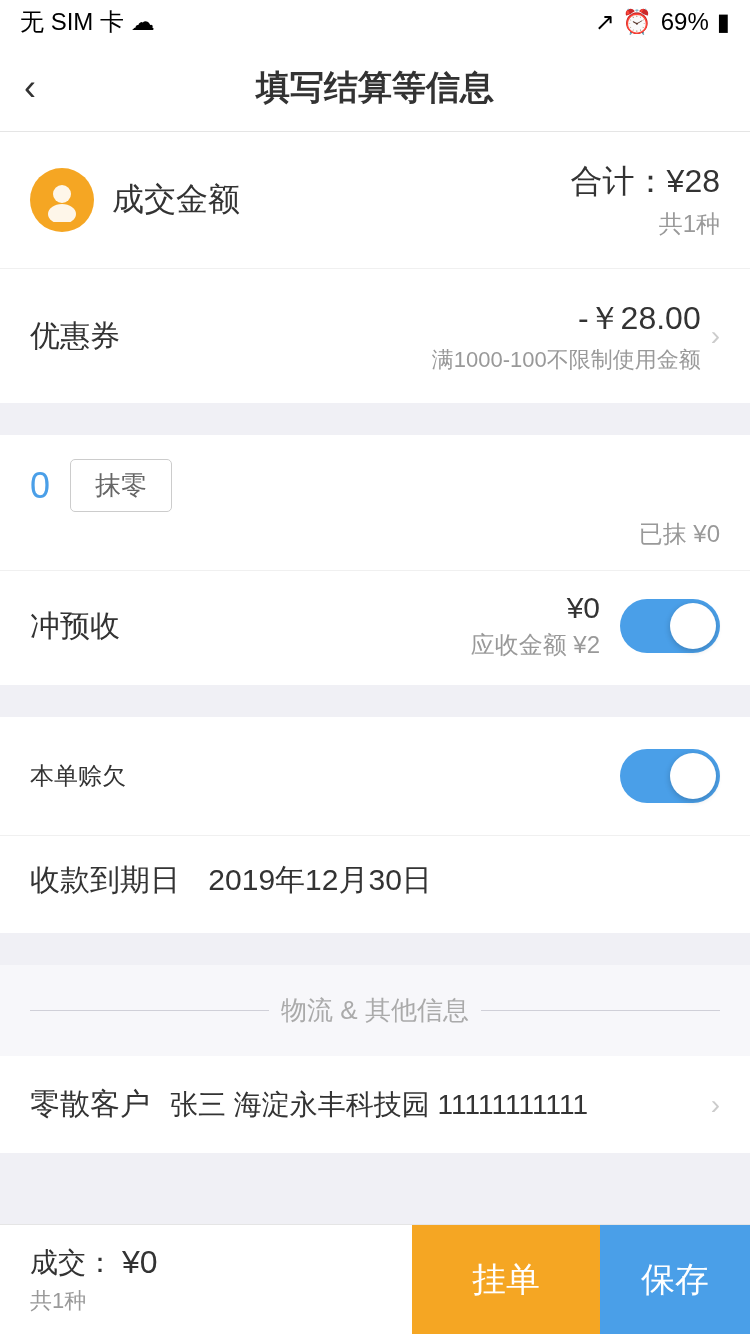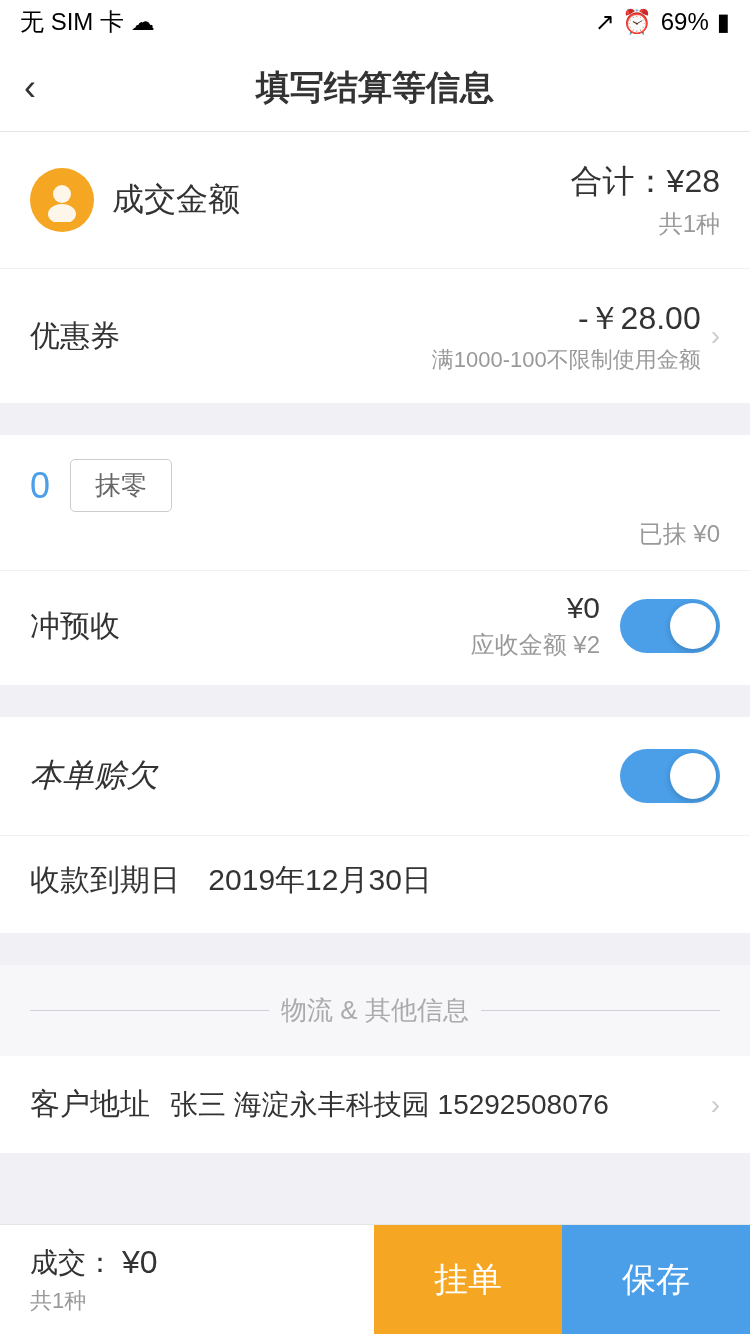--- a/index.html
+++ b/index.html
@@ -161,21 +161,21 @@
     }
 
     
     .credit-row {
       display: flex;
       align-items: center;
       justify-content: space-between;
       padding: 32px 30px;
       background: #fff;
     }
-    .credit-label { font-size: 32px; color: #333; font-style: italic; }
+    .credit-label { font-size: 24px; color: #333; }
 
     
     .due-date-row {
       padding: 24px 30px 32px 30px;
       background: #fff;
       border-top: 1px solid #f0f0f0;
       font-size: 30px;
       color: #333;
     }
 
@@ -225,21 +225,21 @@
     .bottom-deal-amount { font-size: 32px; color: #333; font-weight: 500; }
 
     .btn-hold {
       width: 188px; height: 110px;
       background: #f5a623;
       display: flex; align-items: center; justify-content: center;
       font-size: 34px; color: #fff; font-weight: 500;
       cursor: pointer;
     }
     .btn-save {
-      width: 188px; height: 110px;
+      width: 150px; height: 110px;
       background: #4a9fe8;
       display: flex; align-items: center; justify-content: center;
       font-size: 34px; color: #fff; font-weight: 500;
       cursor: pointer;
     }
 
     .content-wrap {
       padding-bottom: 110px;
     }
   </style>
@@ -338,22 +338,22 @@
   <div class="divider-section"></div>
 
   <div class="logistics-header">
     <div class="logistics-line"></div>
     <span class="logistics-text">物流 &amp; 其他信息</span>
     <div class="logistics-line"></div>
   </div>
 
   <div class="section">
     <div class="address-row">
-      <span class="address-label">客户地址</span>
-      <span class="address-value">张三 海淀永丰科技园 15292508076</span>
+      <span class="address-label">零散客户</span>
+      <span class="address-value">张三 海淀永丰科技园 11111111111</span>
       <span class="address-chevron">›</span>
     </div>
   </div>
 
   <div style="height: 300px; background: #f0f0f5;"></div>
 </div>
 
 <div class="bottom-bar">
   <div class="bottom-summary">
     <div class="bottom-deal-row">

